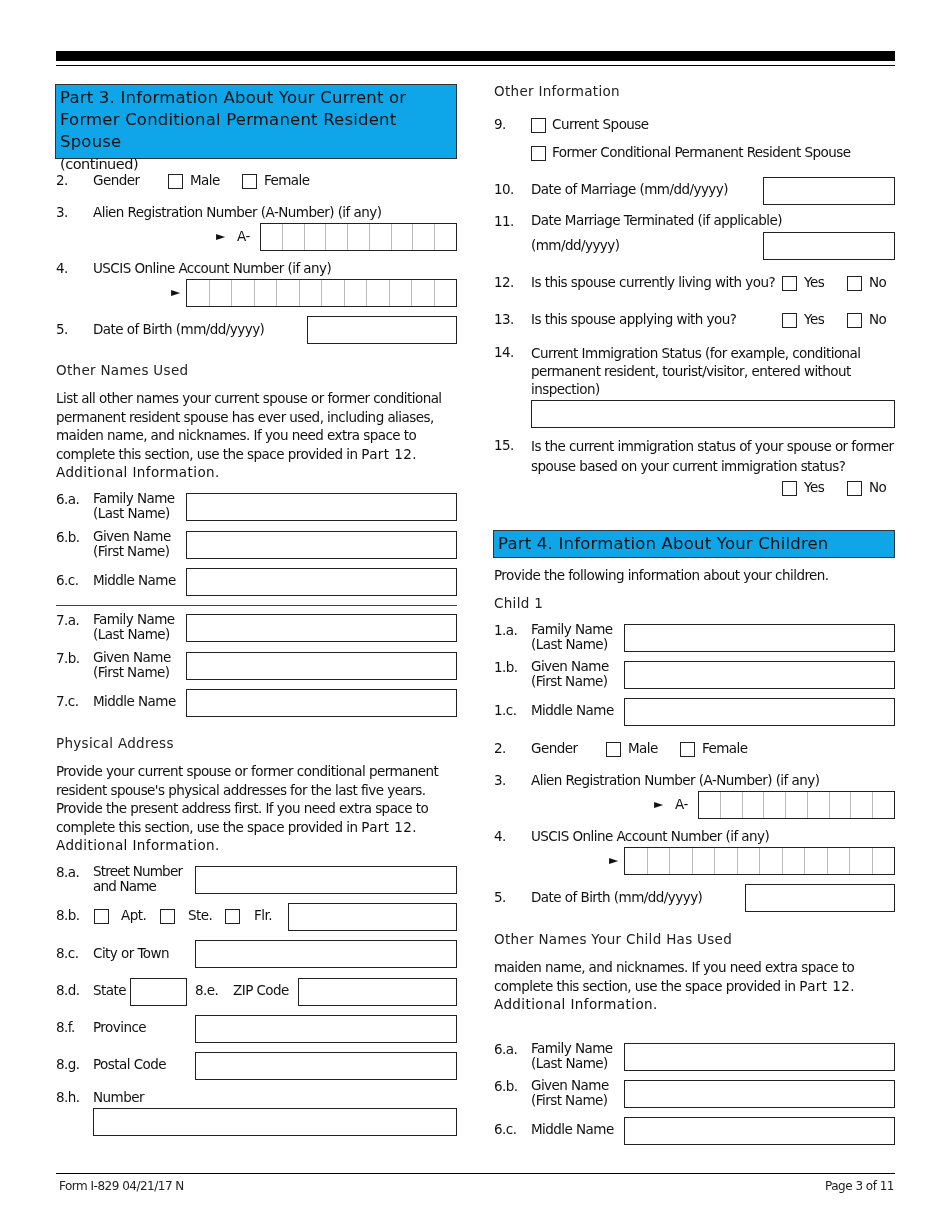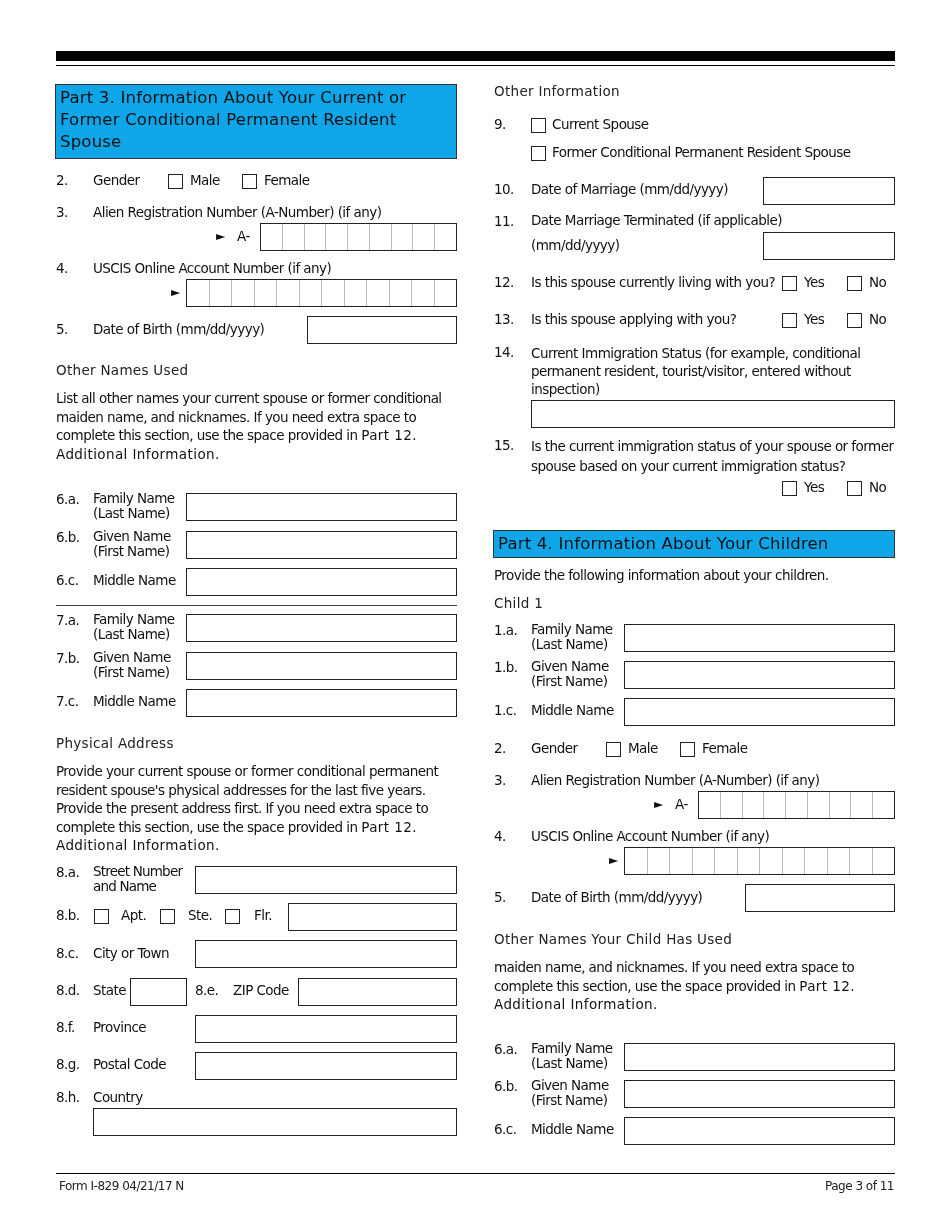--- a/index.html
+++ b/index.html
@@ -27,20 +27,21 @@
 </style>
 </head>
 <body>
 
 <div class="abs topbar"></div>
 <div class="abs topline"></div>
 
 <div class="abs part-header" style="left:55px;top:84px;width:402px;height:75px;">
   <div>Part 3.  Information About Your Current or</div>
   <div>Former Conditional Permanent Resident Spouse</div>
+  <div style="font-size:14.5px;letter-spacing:-0.5px;">(continued)</div>
 </div>
 
 <span class="abs num" style="left:56px;top:172px;">2.</span>
 <span class="abs lbl" style="left:93px;top:172px;">Gender</span>
 <div class="abs cb" style="left:168px;top:174px;"></div>
 <span class="abs lbl" style="left:190px;top:172px;">Male</span>
 <div class="abs cb" style="left:242px;top:174px;"></div>
 <span class="abs lbl" style="left:264px;top:172px;">Female</span>
 
 <span class="abs num" style="left:56px;top:204px;">3.</span>
@@ -77,20 +78,21 @@
     <span></span>
   </div>
 
 <span class="abs num" style="left:56px;top:321px;">5.</span>
 <span class="abs lbl" style="left:93px;top:321px;">Date of Birth (mm/dd/yyyy)</span>
 <div class="abs box" style="left:307px;top:316px;width:150px;height:28px;"></div>
 
 <span class="abs sub" style="left:56px;top:362px;">Other Names Used</span>
 <div class="abs para" style="left:56px;top:389px;width:405px;">
   <div>List all other names your current spouse or former conditional</div>
+  <div>permanent resident spouse has ever used, including aliases,</div>
   <div>maiden name, and nicknames.  If you need extra space to</div>
   <div><span>complete this section, use the space provided in </span><span class="sp">Part 12.</span></div>
   <div class="sp">Additional Information.</div>
 </div>
 
 <span class="abs num" style="left:56px;top:491px;">6.a.</span>
 <div class="abs lbl2" style="left:93px;top:491px;">
     <div>Family Name</div>
     <div>(Last Name)</div>
   </div>
@@ -165,21 +167,21 @@
 
 <span class="abs num" style="left:56px;top:1019px;">8.f.</span>
 <span class="abs lbl" style="left:93px;top:1019px;">Province</span>
 <div class="abs box" style="left:195px;top:1015px;width:262px;height:28px;"></div>
 
 <span class="abs num" style="left:56px;top:1056px;">8.g.</span>
 <span class="abs lbl" style="left:93px;top:1056px;">Postal Code</span>
 <div class="abs box" style="left:195px;top:1052px;width:262px;height:28px;"></div>
 
 <span class="abs num" style="left:56px;top:1089px;">8.h.</span>
-<span class="abs lbl" style="left:93px;top:1089px;">Country</span>
+<span class="abs lbl" style="left:93px;top:1089px;">Number</span>
 <div class="abs box" style="left:93px;top:1108px;width:364px;height:28px;"></div>
 
 <span class="abs sub" style="left:494px;top:83px;">Other Information</span>
 
 <span class="abs num" style="left:494px;top:116px;">9.</span>
 <div class="abs cb" style="left:531px;top:118px;"></div>
 <span class="abs lbl" style="left:552px;top:116px;">Current Spouse</span>
 <div class="abs cb" style="left:531px;top:146px;"></div>
 <span class="abs lbl" style="left:552px;top:144px;">Former Conditional Permanent Resident Spouse</span>
 

